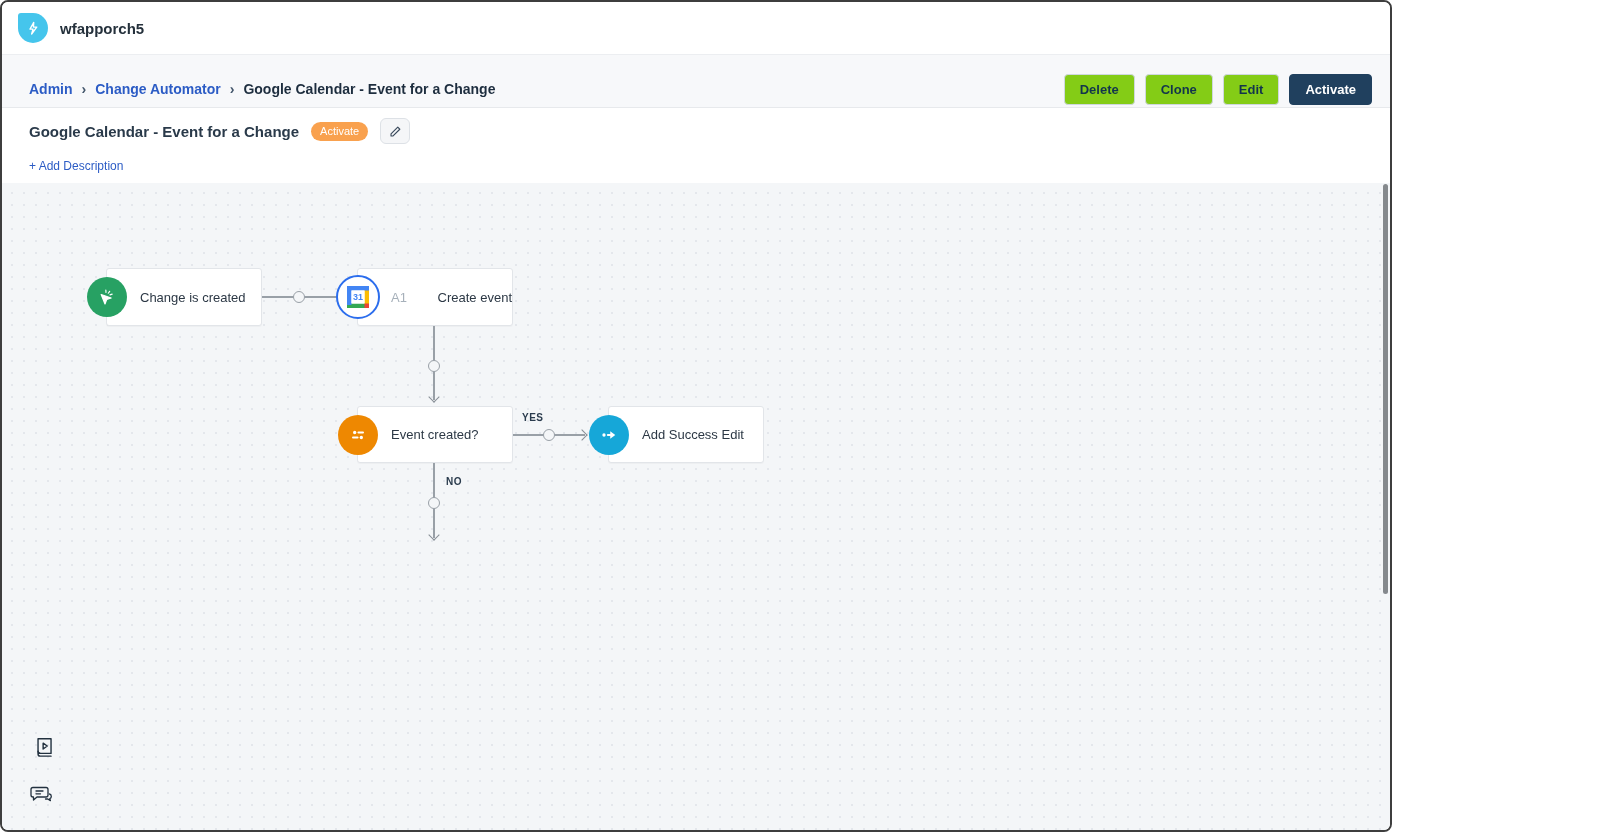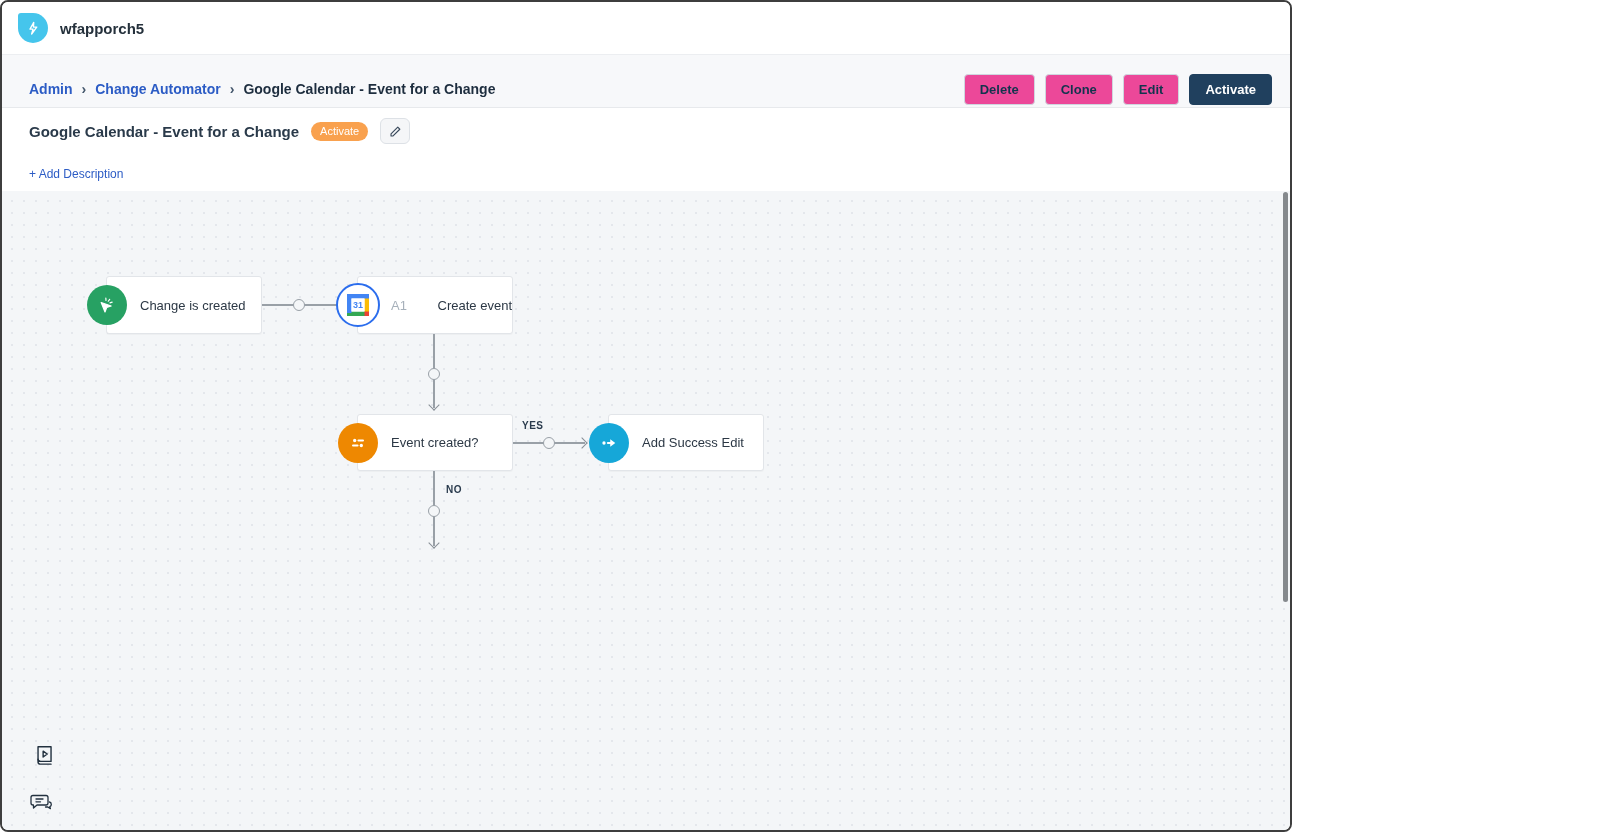--- a/index.html
+++ b/index.html
@@ -1,45 +1,45 @@
 <!DOCTYPE html>
 <html><head>
 <meta charset="utf-8">
 <style>
   * { margin:0; padding:0; box-sizing:border-box; }
   html,body { width:1600px; height:832px; font-family:"Liberation Sans", sans-serif; background:#fff; }
-  .frame { width:1292px; height:832px; border:2px solid #3e3e3e; border-radius:8px; overflow:hidden;
+  .frame { width:1392px; height:832px; border:2px solid #3e3e3e; border-radius:8px; overflow:hidden;
            display:flex; flex-direction:column; background:#fff; position:relative; }
 
   
   .topbar { height:52px; background:#fff; display:flex; align-items:center; padding:0 16px; flex:0 0 auto; }
   .logo { width:30px; height:30px; background:#45c5ec; border-radius:3px 15px 15px 15px;
           display:flex; align-items:center; justify-content:center; }
   .app-name { margin-left:12px; font-size:15px; font-weight:700; color:#25313c; }
 
   
   .crumbrow { height:54px; background:#f7f8fa; border-top:1px solid #eceef1; border-bottom:1px solid #e7e9ec;
               display:flex; align-items:center; justify-content:space-between; padding:16px 18px 0 27px; flex:0 0 auto; }
   .crumbs { display:flex; align-items:center; font-size:14px; font-weight:600; gap:9px; }
   .crumb-link { color:#2c5cc5; cursor:pointer; text-decoration:none; }
   .crumb-sep { color:#43566b; font-size:14px; font-weight:700; }
   .crumb-current { color:#1d2d3e; }
   .actions { display:flex; gap:10px; }
   .btn { font-family:"Liberation Sans", sans-serif; font-size:13px; font-weight:600; color:#12344d;
-         background:#ec4899; border:1px solid #cfd7df; border-radius:4px; padding:7px 15px; cursor:pointer; }
+         background:#84cc16; border:1px solid #cfd7df; border-radius:4px; padding:7px 15px; cursor:pointer; }
   .btn-primary { background:#20405e; border-color:#20405e; color:#fff; }
 
   
   .titlerow { background:#fff; padding:10px 27px 9px; flex:0 0 auto; }
   .title-line { display:flex; align-items:center; gap:12px; }
   .wf-title { font-size:15px; font-weight:600; color:#2a3a4a; }
   .badge { background:#f9a14e; color:#fff; font-size:11px; font-weight:500; padding:3px 9px 4px; border-radius:11px; }
   .pencil-btn { width:30px; height:26px; background:#f5f6f8; border:1px solid #dde1e6; border-radius:6px;
                 display:flex; align-items:center; justify-content:center; cursor:pointer; }
-  .add-desc { display:inline-block; margin-top:23px; font-size:12px; color:#2c5cc5; cursor:pointer;text-align:right; }
+  .add-desc { display:inline-block; margin-top:15px; font-size:12px; color:#2c5cc5; cursor:pointer;text-align:right; }
 
   
   .canvas { position:relative; flex:1 1 auto; background-color:#f4f6f8;
             background-image:radial-gradient(circle, #e4e7ec 1px, rgba(0,0,0,0) 1.3px);
             background-size:12px 12px; background-position:4px 4px; overflow:hidden; }
 
   .node { position:absolute; width:156px; height:58px; background:#fff; border:1px solid #e2e5e9; border-radius:3px;
           display:flex; align-items:center; padding-left:33px; cursor:pointer; box-shadow:0 1px 1px rgba(20,30,40,.03); }
   .node-label { font-size:13px; color:#2c3845; }
   .node-prefix { font-size:13px; color:#a6b0ba; margin-right:13px; }

